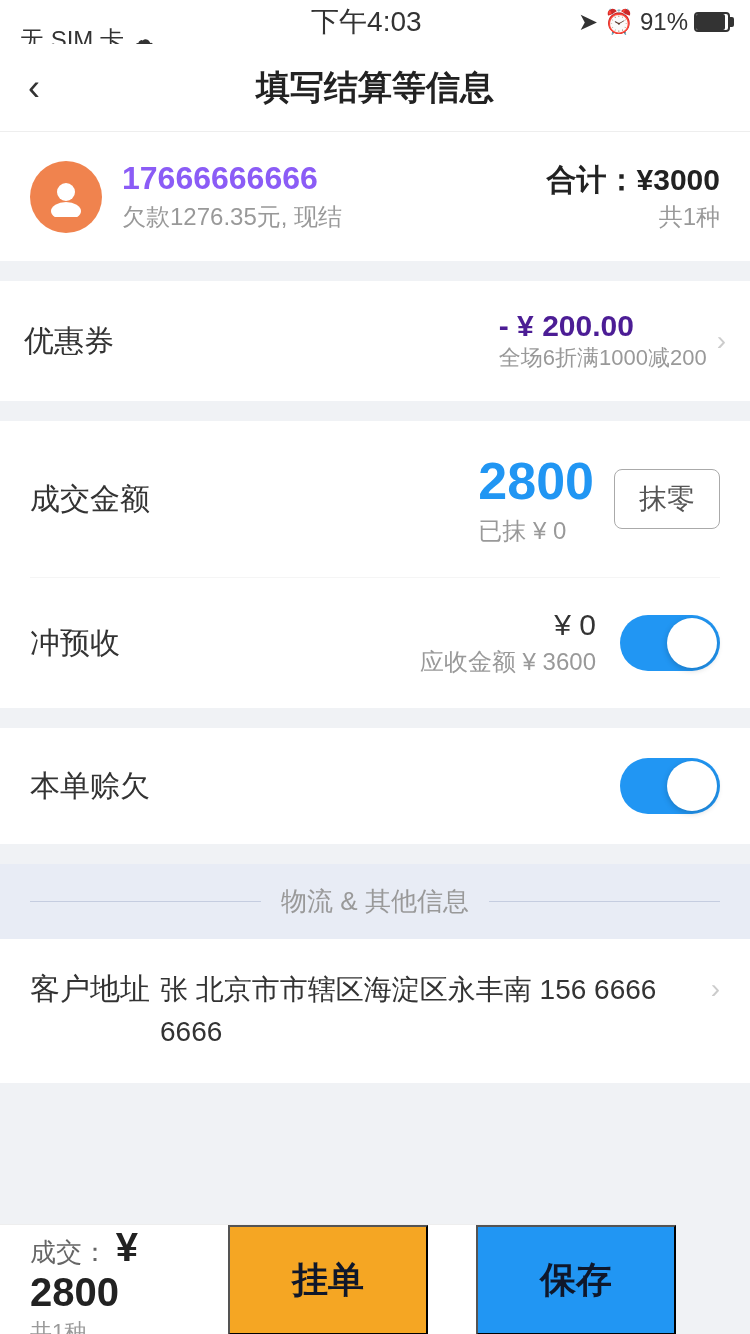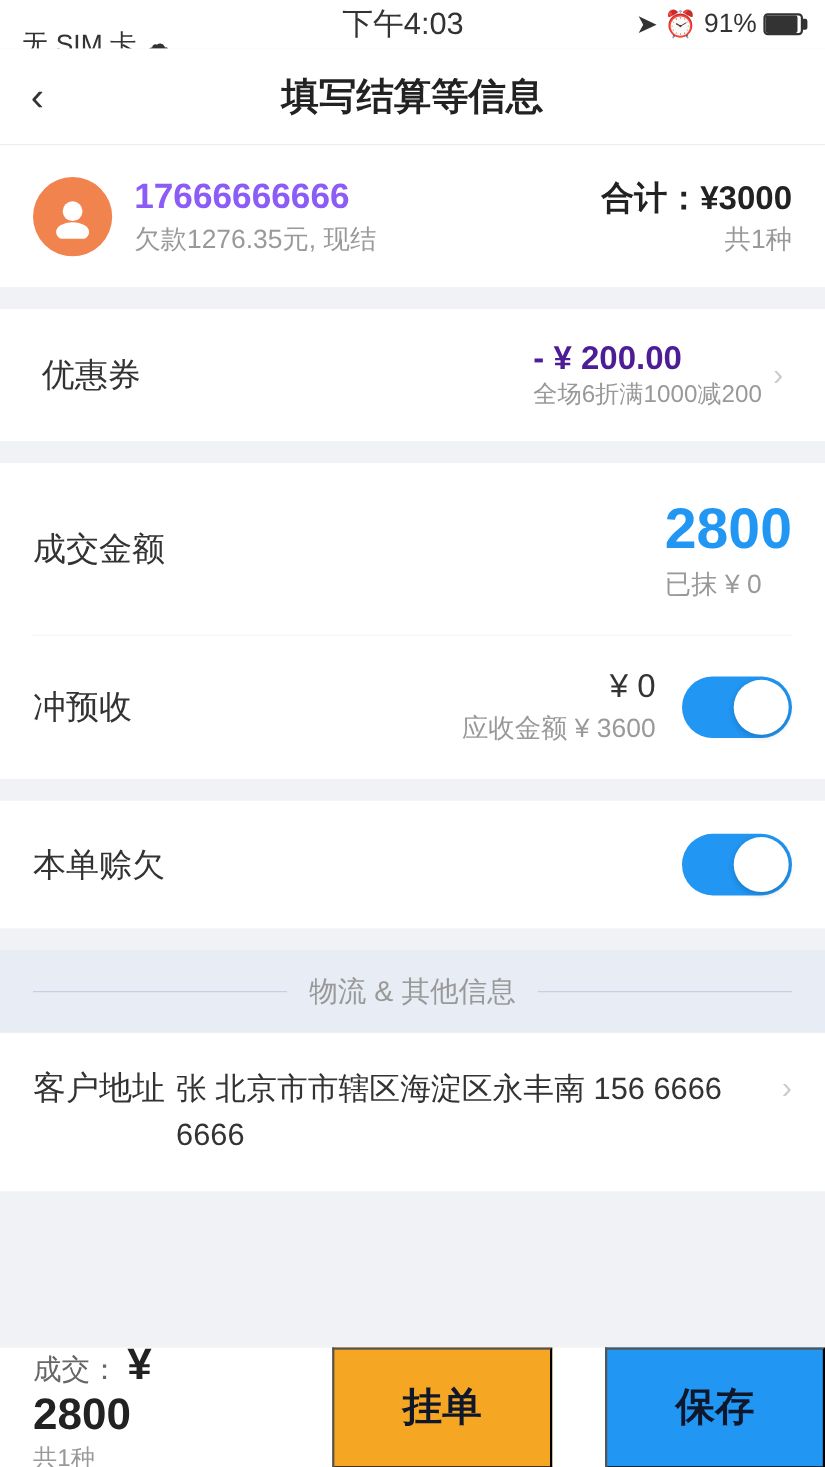--- a/index.html
+++ b/index.html
@@ -92,21 +92,21 @@
       justify-content: space-between;
       padding: 30px 30px;
       border-bottom: 1px solid #f5f5f5;
     }
     .section-row:last-child { border-bottom: none; }
     .row-label { font-size: 30px; color: #333; }
 
     
     .coupon-row {
       display: flex; align-items: center; justify-content: space-between;
-      padding: 28px 38px;
+      padding: 28px 24px;
     }
     .coupon-right { display: flex; align-items: center; gap: 10px; }
     .coupon-discount { font-size: 30px; font-weight: 600; color: #4c1d95; }
     .coupon-desc { font-size: 22px; color: #999; }
     .chevron-icon { font-size: 28px; color: #ccc; }
 
     
     .amount-section { background: #fff; margin-bottom: 20px; padding: 0 30px; }
     .amount-row {
       display: flex; align-items: center; justify-content: space-between;
@@ -163,25 +163,24 @@
       padding: 30px 30px;
     }
     .address-label { font-size: 30px; color: #333; min-width: 120px; }
     .address-value { font-size: 28px; color: #333; flex: 1; margin: 0 10px; line-height: 1.5; }
     .address-chevron { font-size: 28px; color: #ccc; margin-top: 4px; }
 
     
     .bottom-bar {
       position: fixed;
       bottom: 0; left: 0;
-      width: 750px;
+      width: 676px;
       height: 110px;
       background: #fff;
       display: flex;
-      align-items: center;
       border-top: 1px solid #eee;
     }
     .bottom-left {
       padding: 0 30px;
       flex: 1;
     }
     .bottom-deal { font-size: 26px; color: #666; }
     .bottom-amount { font-size: 40px; font-weight: 700; color: #222; }
     .bottom-count { font-size: 22px; color: #999; margin-top: 2px; }
     .bottom-btn {
@@ -259,20 +258,21 @@
   </div>
 
   <div class="amount-section">
     <div class="amount-row">
       <div class="amount-label">成交金额</div>
       <div class="amount-right">
         <div>
           <div class="amount-value-blue">2800</div>
           <div class="amount-sub">已抹  ¥ 0</div>
         </div>
+        <button class="round-btn">抹零</button>
       </div>
     </div>
 
     <div class="amount-row">
       <div class="amount-label">冲预收</div>
       <div style="display:flex;align-items:center;gap:24px;">
         <div style="text-align:right;">
           <div style="font-size:30px;color:#333;">¥ 0</div>
           <div class="amount-sub">应收金额 ¥ 3600</div>
         </div>

